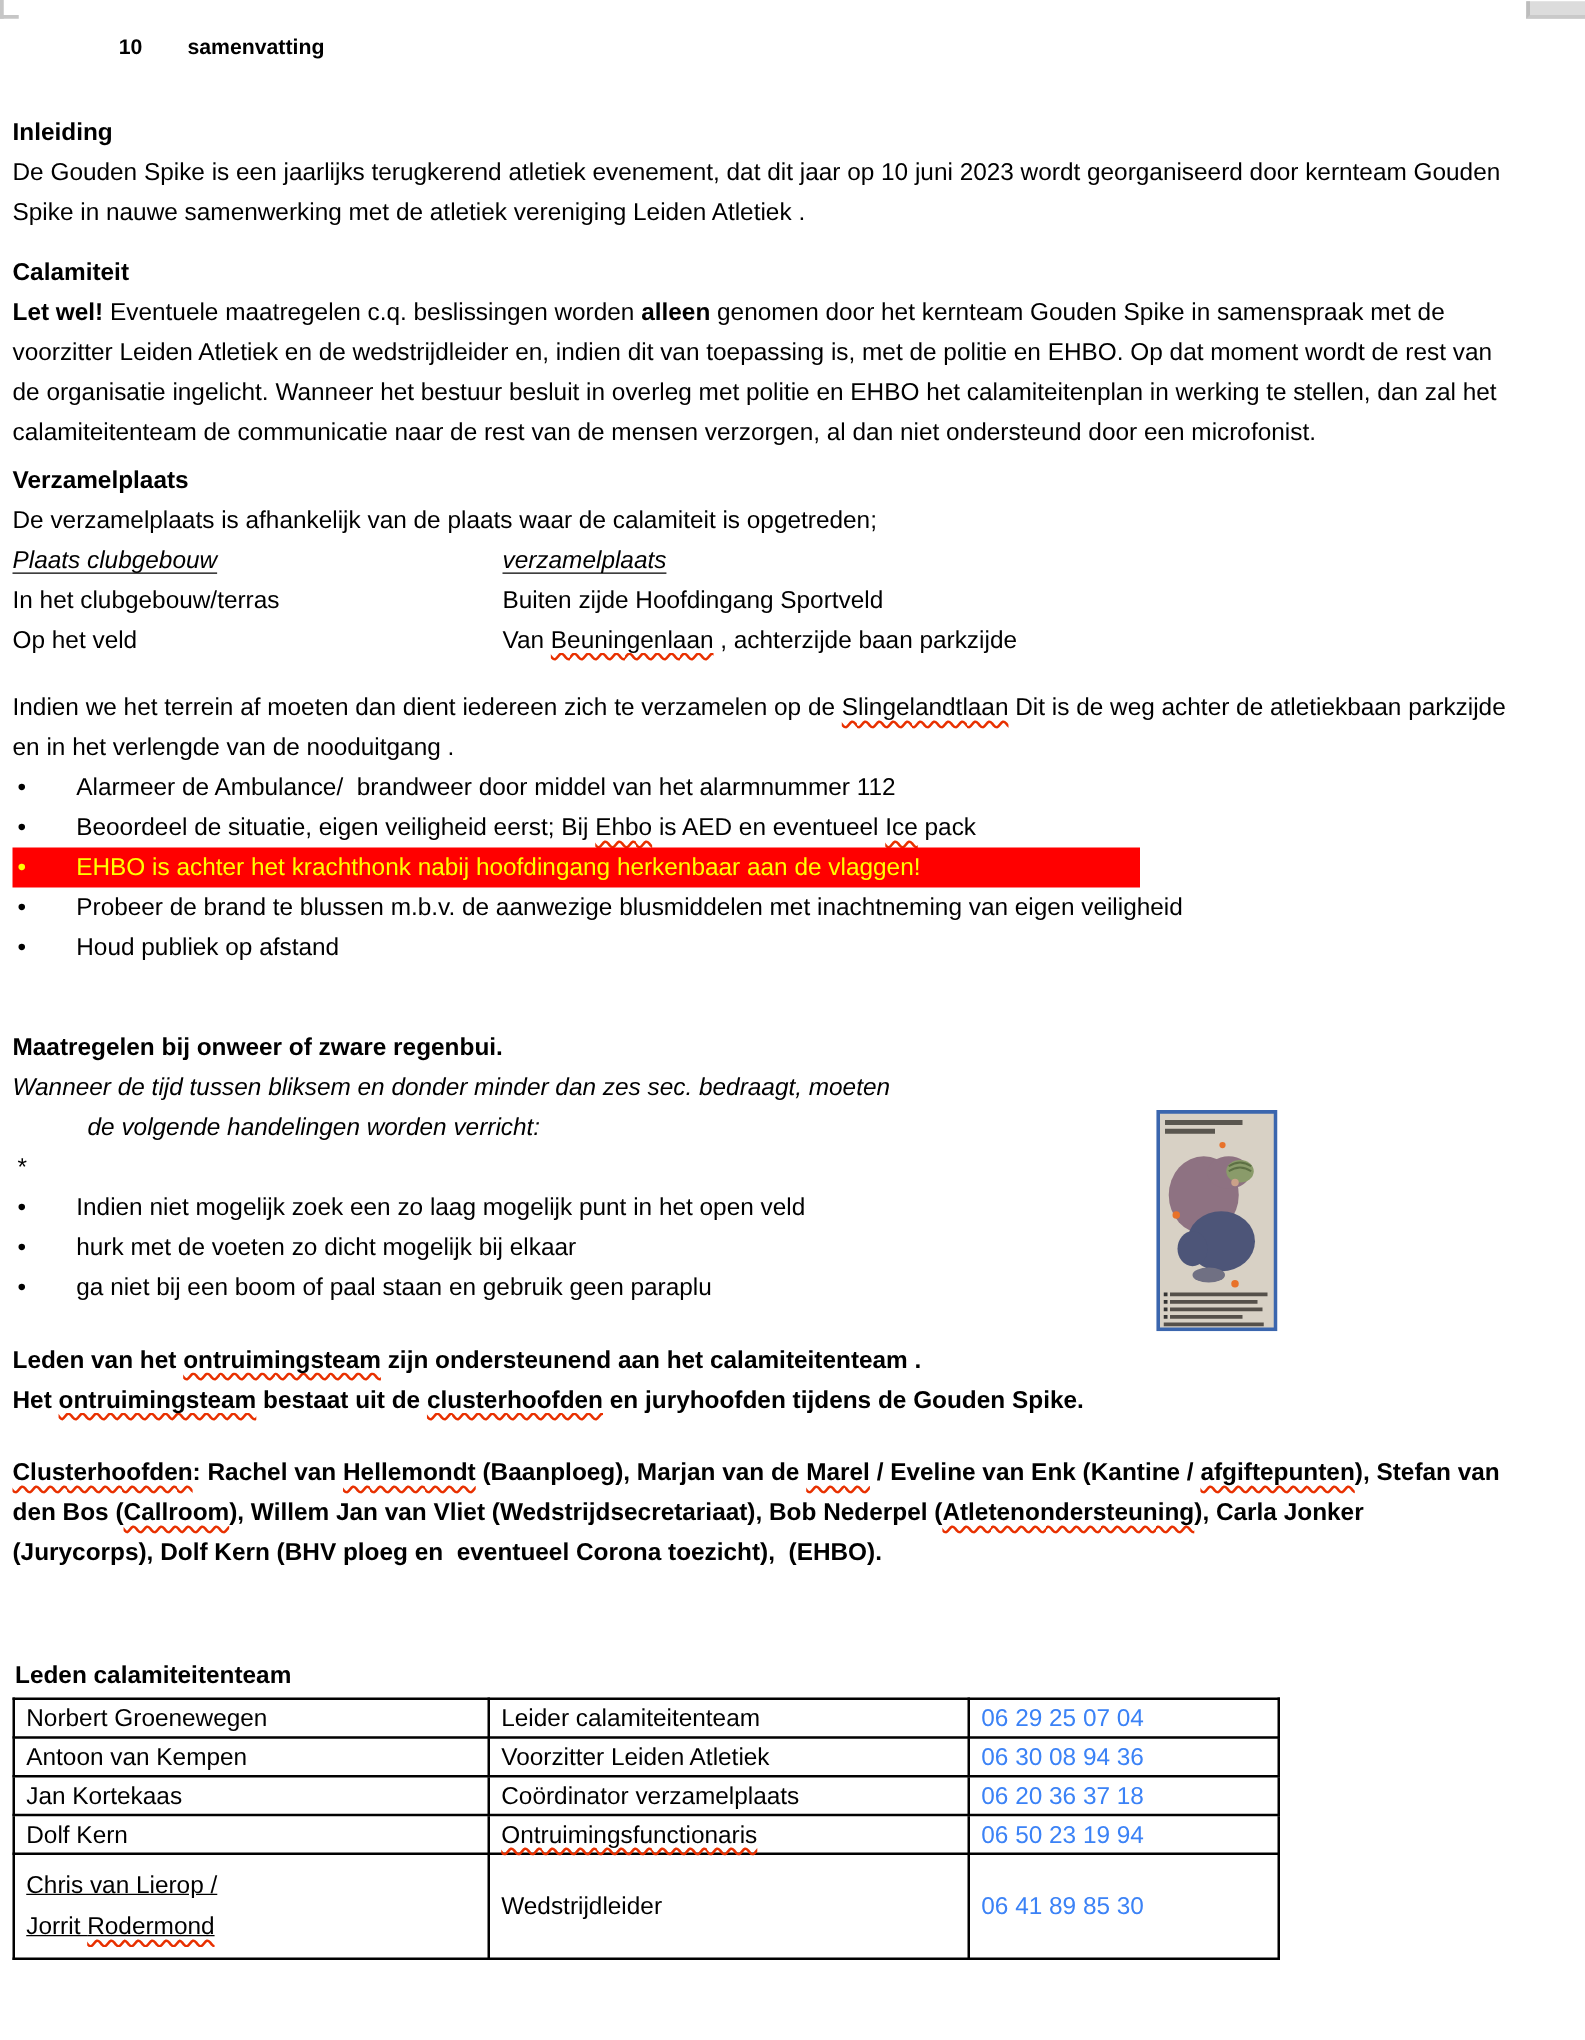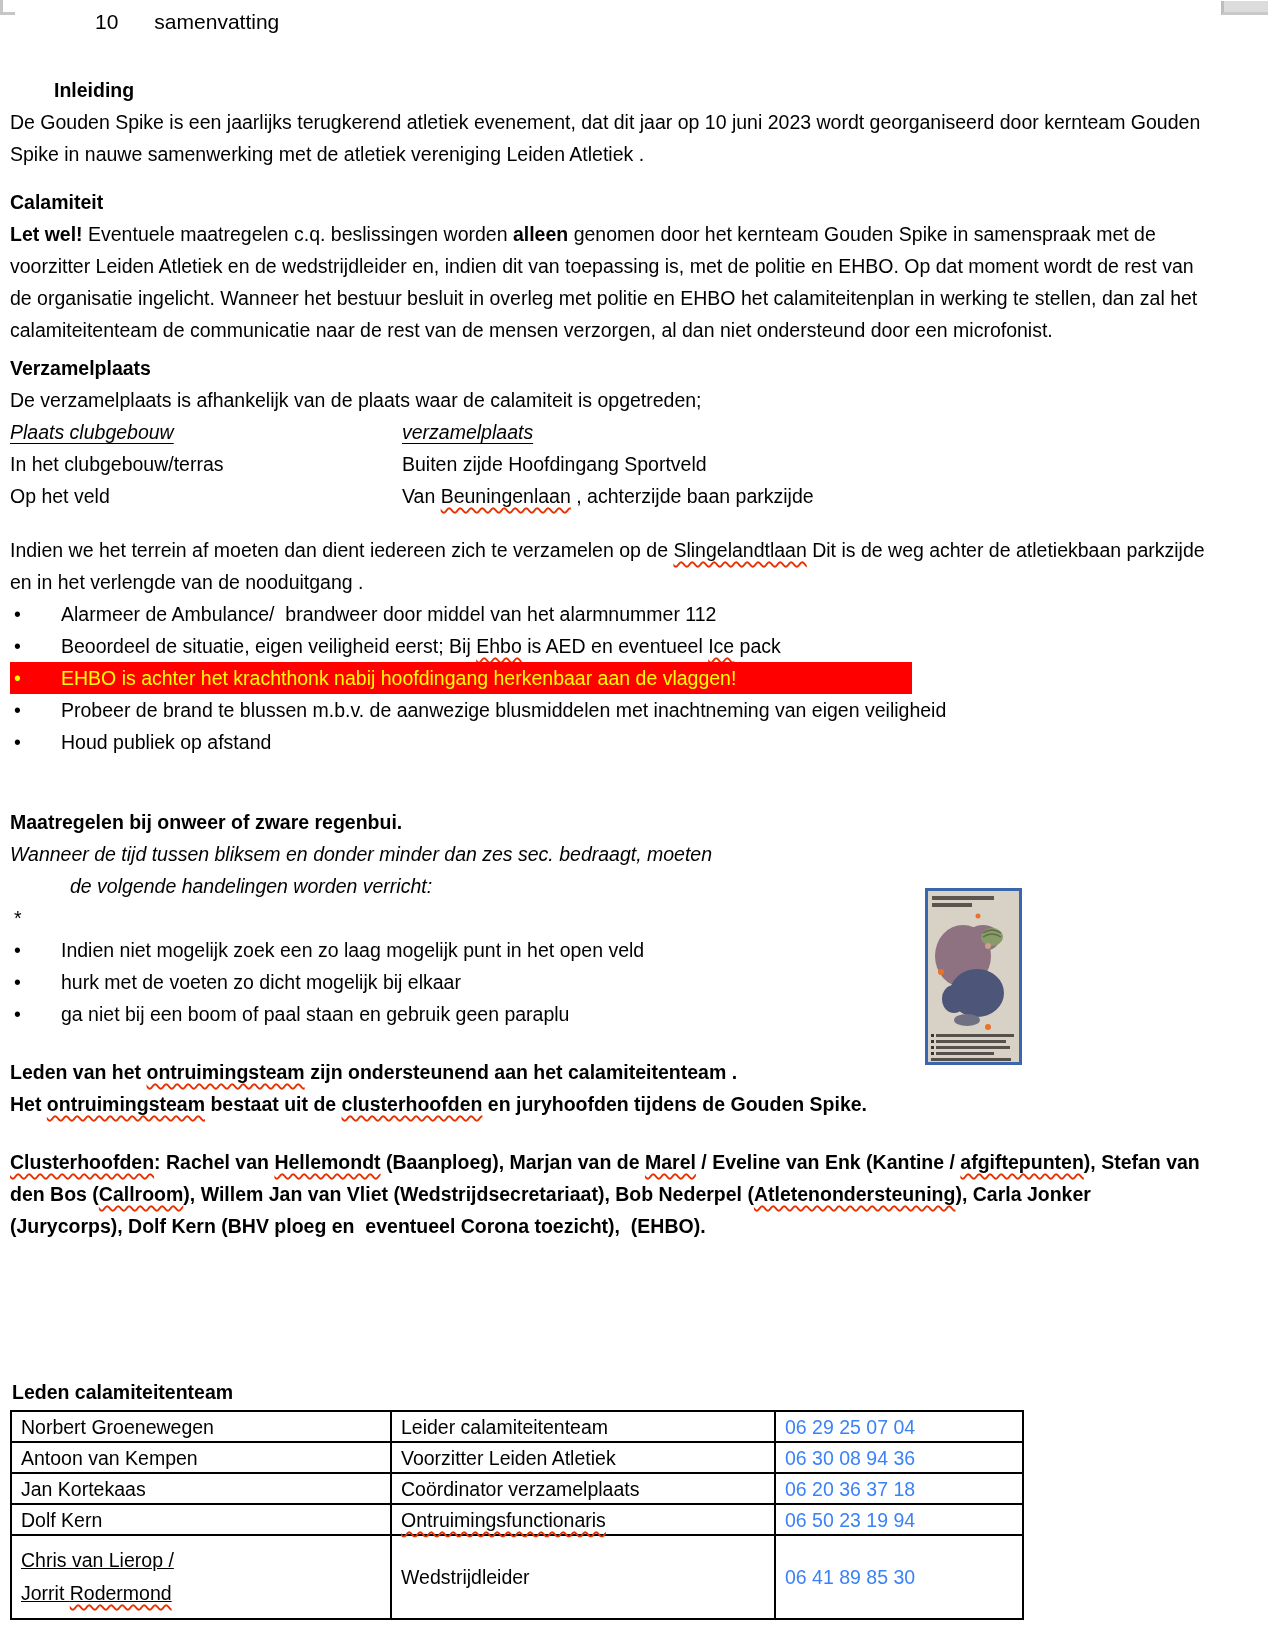--- a/index.html
+++ b/index.html
@@ -1,41 +1,41 @@
 <!DOCTYPE html>
 <html><head>
 <meta charset="utf-8">
 <style>
   html,body{margin:0;padding:0;background:#fff;}
   .page{position:relative;width:1268px;height:1632px;background:#ffffff;overflow:hidden;
         font-family:"Liberation Sans","DejaVu Sans",sans-serif;font-size:19.5px;line-height:32px;color:#000;}
   .content{padding:0 62px 0 10px;}
-  .title{margin:8px 0 0 85px;font-size:21px;line-height:28px;font-weight:normal;}
+  .title{margin:24px 0 0 85px;font-size:17px;line-height:28px;font-weight:bold;}
   .title .tnum{display:inline-block;}
   .title .ttext{display:inline-block;margin-left:36px;}
   h2{font-size:19.5px;line-height:32px;font-weight:bold;margin:0;}
   p{margin:0;white-space:pre-wrap;}
-  .mt38{margin-top:38px;margin-left:44px;} .mt26{margin-top:26px;}
+  .mt38{margin-top:38px;} .mt26{margin-top:26px;}
   .mt22{margin-top:22px;} .mt16{margin-top:16px;}
   .mt6{margin-top:6px;} .mt48{margin-top:48px;}
   b,.bold{font-weight:bold;}
   .it{font-style:italic;}
   .iu{font-style:italic;text-decoration:underline;text-decoration-thickness:1px;text-underline-offset:4px;}
   .sq{text-decoration-line:underline;text-decoration-style:wavy;text-decoration-color:#e83000;
       text-decoration-thickness:1.5px;text-underline-offset:4px;text-decoration-skip-ink:none;}
   .vrow{display:flex;}
   .vcol1{width:392px;flex:none;}
   .li{display:flex;align-items:flex-start;}
   .li-marker{width:47px;flex:none;padding-left:4px;}
   .li-text{white-space:pre-wrap;}
   .hl-band{background:#ff0000;color:#ffff00;width:902px;display:flex;}
   .hl-band .li-marker{color:#ffff00;}
   .indent60{margin-left:60px;}
   .onweer-block{width:905px;}
-  .bottom{position:absolute;left:10px;top:1376px;width:1014px;}
+  .bottom{position:absolute;left:10px;top:1324px;width:1014px;}
   .bottom h2{margin:0 0 2px 2px;}
   table.members{border-collapse:collapse;table-layout:fixed;width:1008px;}
   table.members td{border:2px solid #000;padding:0 9px;vertical-align:middle;line-height:28px;height:29px;}
   td.c-name{width:360px;} td.c-role{width:364px;} td.c-phone{width:228px;}
   tr.row-last td{height:82px;}
   tr.row-last .c-name{line-height:33px;text-decoration:underline;}
   .phone{color:#3b82f6;}
   .poster{position:absolute;left:925px;top:888px;width:97px;height:177px;}
   .corner-tl{position:absolute;left:0;top:0;width:12px;height:12px;
              border-left:3px solid #c6c6c6;border-bottom:3px solid #c6c6c6;}

